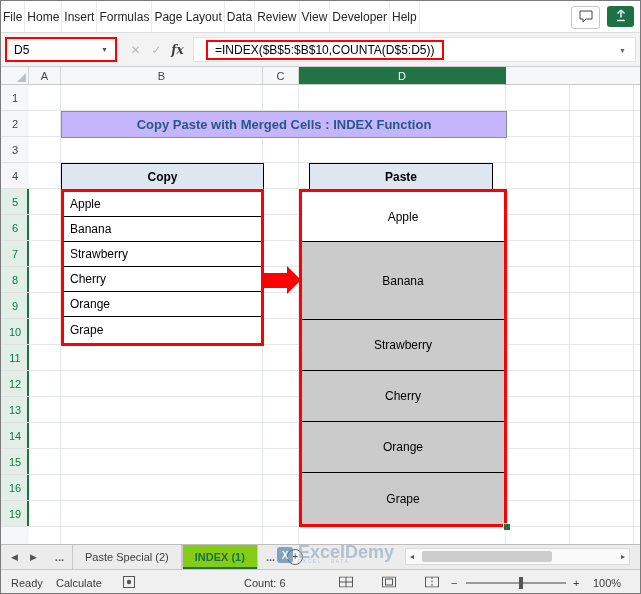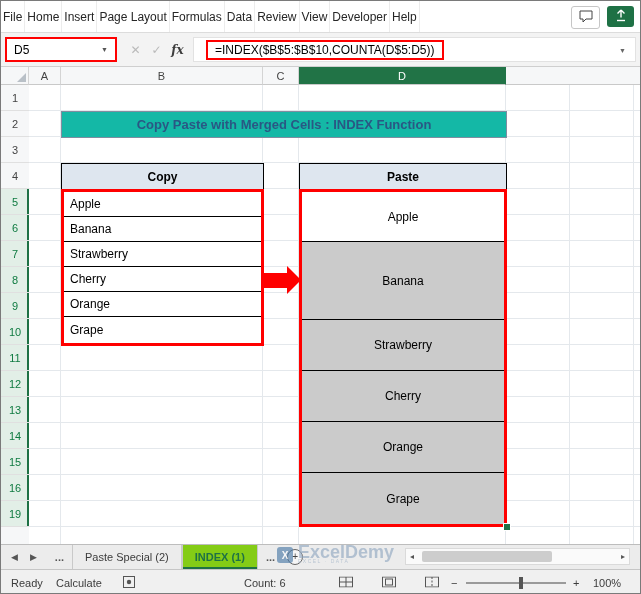--- a/index.html
+++ b/index.html
@@ -43,21 +43,21 @@
               border-left:9px solid transparent;border-bottom:9px solid #b9c0c7}
   .gutter{position:absolute;left:0;top:18px;width:28px;height:459px;background:#F6F7F8}
   .rownum{width:28px;height:26px;box-sizing:border-box;border-bottom:1px solid #e0e0e0;
           display:flex;align-items:center;justify-content:center;font-size:11px;color:#444;background:#F6F7F8}
   .rownum.sel{background:#E2EFE7;color:#0F7B41;box-shadow:inset -2px 0 0 #1E7145}
   .gridbg{position:absolute;left:28px;top:18px;right:0;height:459px;
           background:repeating-linear-gradient(to bottom,transparent 0,transparent 25px,#e4e8ec 25px,#e4e8ec 26px)}
   .vline{position:absolute;top:18px;height:459px;width:1px;background:#e4e8ec}
 
   .title-cell{position:absolute;left:60px;top:44px;width:446px;height:27px;box-sizing:border-box;
-              background:#14b8a6;border:1px solid #7f8da0;display:flex;align-items:center;
+              background:#c4b5fd;border:1px solid #7f8da0;display:flex;align-items:center;
               justify-content:center;font-weight:bold;font-size:13px;color:#2A5784}
   .tbl-head{position:absolute;top:96px;height:27px;box-sizing:border-box;background:#DEE6EF;
             border:1px solid #000;display:flex;align-items:center;justify-content:center;
             font-weight:bold;font-size:12px;color:#000}
   .copy-box{position:absolute;left:60px;top:122px;width:203px;height:157px;box-sizing:border-box;
             border:3px solid #FF0000;background:#fff}
   .copy-cell{height:25px;box-sizing:border-box;border-bottom:1px solid #000;font-size:12px;
              display:flex;align-items:center;padding-left:6px;color:#000;background:#fff}
   .copy-cell:last-child{border-bottom:none}
   .paste-box{position:absolute;left:298px;top:122px;width:208px;height:338px;box-sizing:border-box;
@@ -103,22 +103,22 @@
 </style>
 </head>
 <body>
 
 <div class="app">
 
   <div class="abs ribbon">
     <div class="rtab">File</div>
     <div class="rtab">Home</div>
     <div class="rtab">Insert</div>
+    <div class="rtab">Formulas</div>
     <div class="rtab">Page Layout</div>
-    <div class="rtab">Formulas</div>
     <div class="rtab">Data</div>
     <div class="rtab">Review</div>
     <div class="rtab">View</div>
     <div class="rtab">Developer</div>
     <div class="rtab">Help</div>
     <div class="ribbon-right">
       <div class="btn-comment">
         <span>
           <svg width="14" height="13" viewBox="0 0 14 13">
               <path d="M1 1 h12 v8 h-6 l-3 3 v-3 h-3 z" fill="none" stroke="#444" stroke-width="1"></path>
@@ -199,21 +199,21 @@
       <div class="copy-cell">Banana</div>
       <div class="copy-cell">Strawberry</div>
       <div class="copy-cell">Cherry</div>
       <div class="copy-cell">Orange</div>
       <div class="copy-cell">Grape</div>
     </div>
 
     <div class="arrow-shaft"></div>
     <div class="arrow-head"></div>
 
-    <div class="tbl-head" style="left:298px;width:208px">Paste</div>
+    <div class="tbl-head" style="left:308px;width:184px">Paste</div>
     <div class="paste-box">
       <div class="paste-cell active" style="height:50px">Apple</div>
       <div class="paste-cell" style="height:78px">Banana</div>
       <div class="paste-cell" style="height:51px">Strawberry</div>
       <div class="paste-cell" style="height:51px">Cherry</div>
       <div class="paste-cell" style="height:51px">Orange</div>
       <div class="paste-cell" style="height:51px">Grape</div>
     </div>
     <div class="fill-handle"></div>
   </div>

